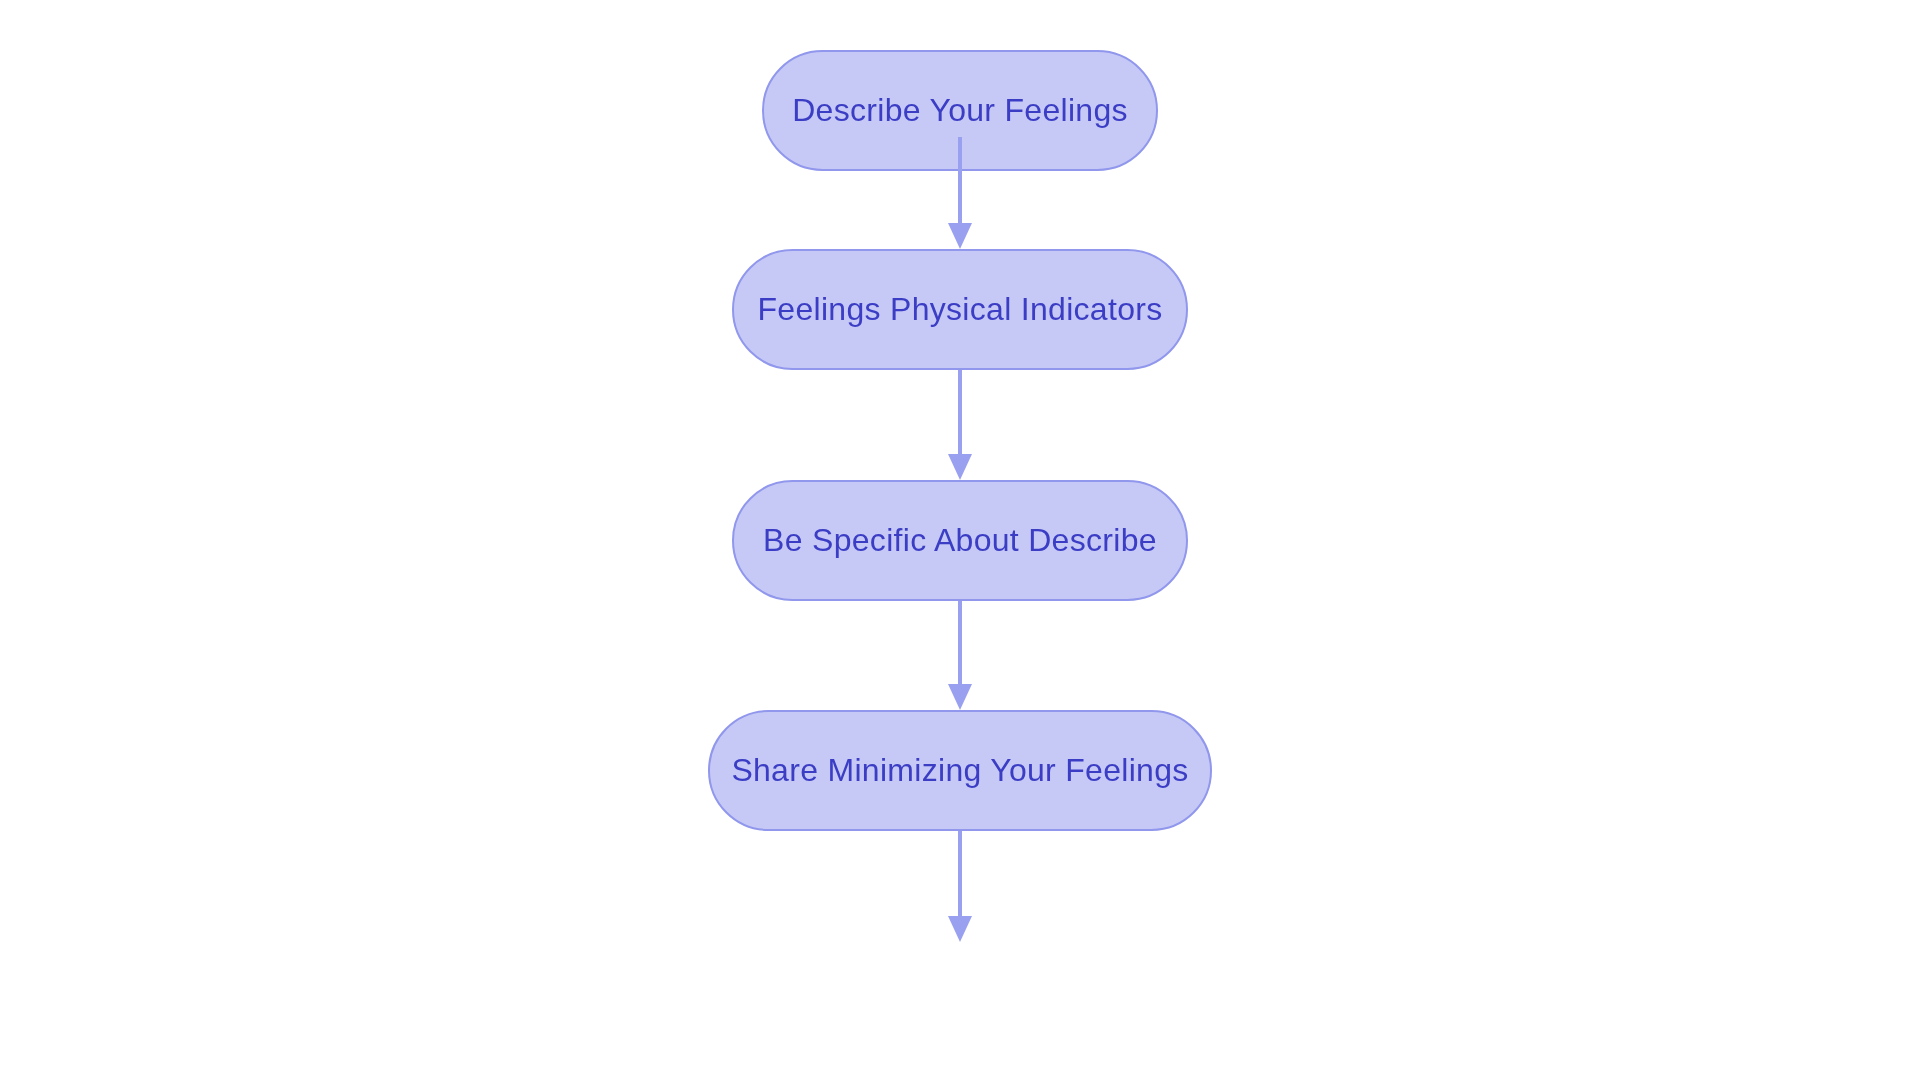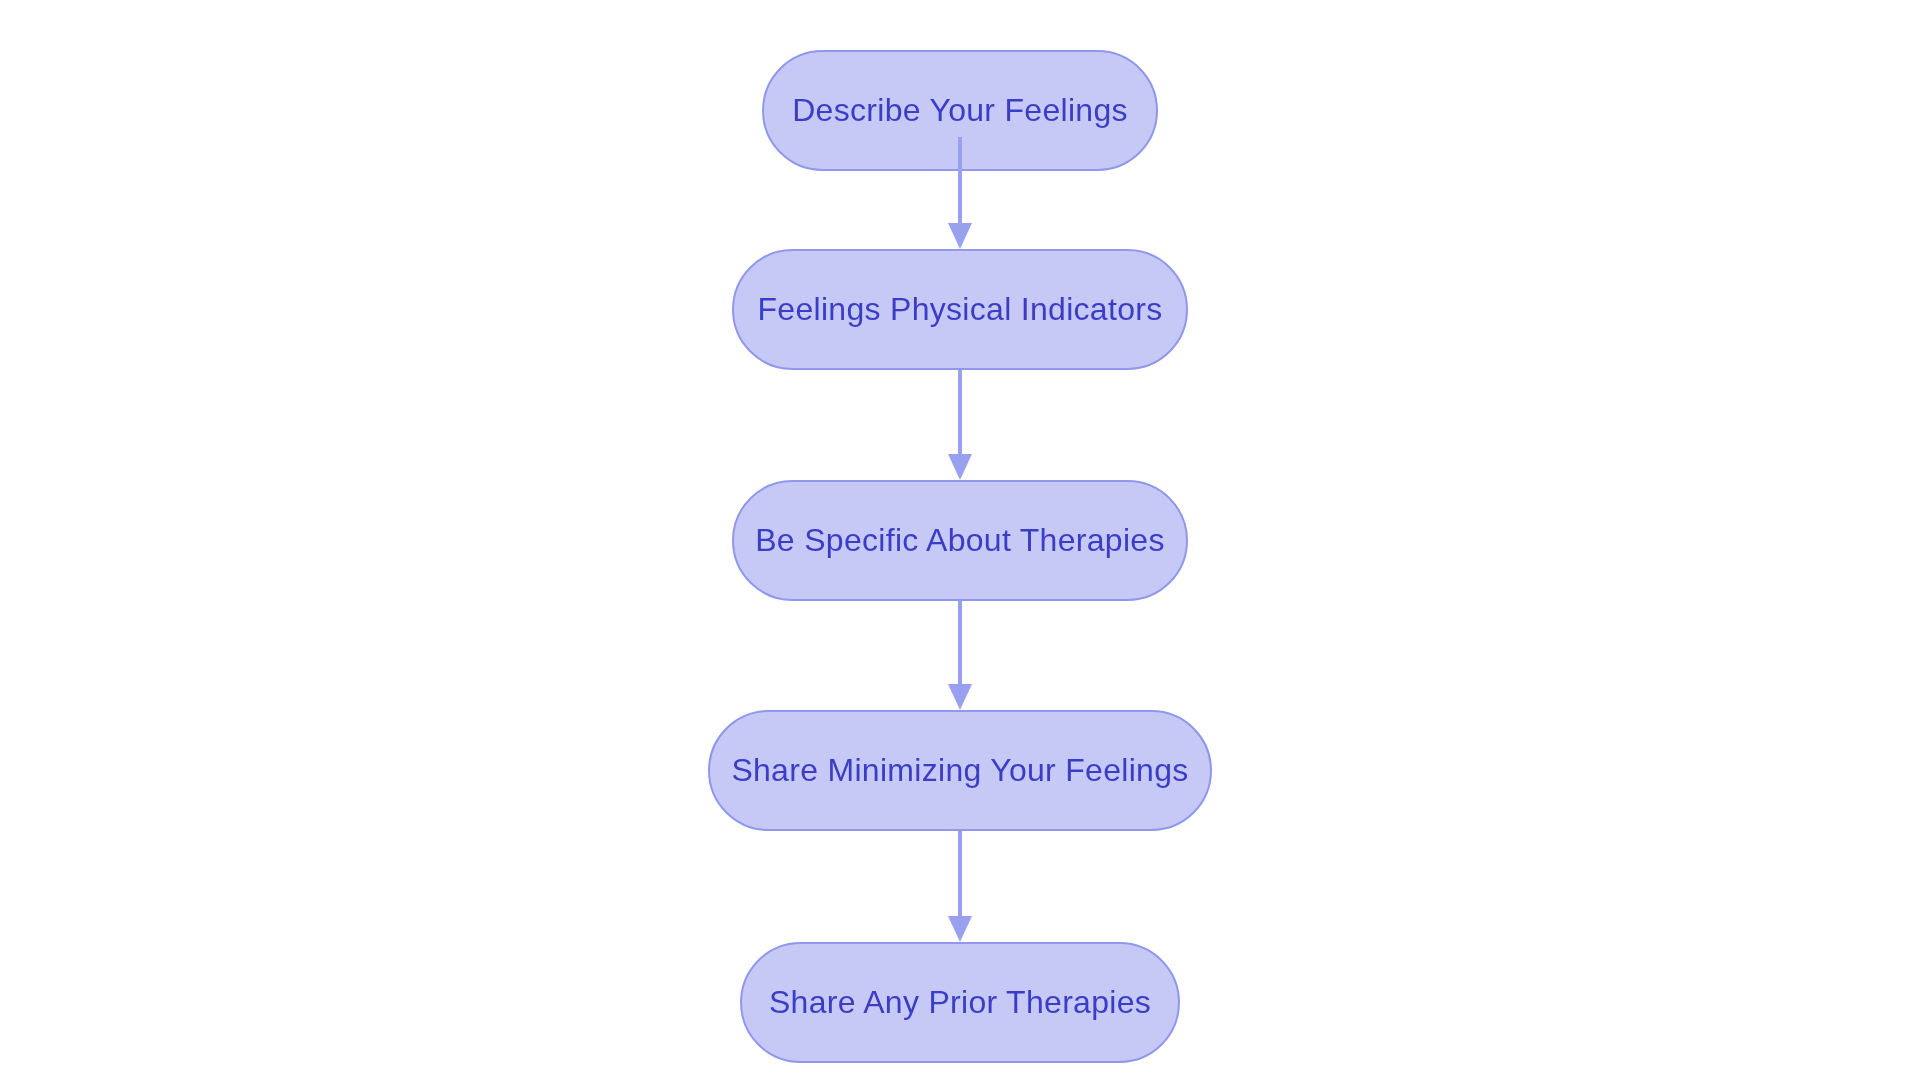--- a/index.html
+++ b/index.html
@@ -72,38 +72,35 @@
   </div>
 
   <div class="flow-arrow a2">
     <svg width="28" height="110" viewBox="0 0 28 110">
       <line x1="14" y1="0" x2="14" y2="88"></line>
       <polygon points="2,84 26,84 14,110"></polygon>
     </svg>
   </div>
 
   <div class="flow-node n3">
-    <span class="label">Be Specific About Therapies</span>
+    <span class="label">Be Specific About Describe</span>
   </div>
 
   <div class="flow-arrow a3">
     <svg width="28" height="109" viewBox="0 0 28 109">
       <line x1="14" y1="0" x2="14" y2="87"></line>
       <polygon points="2,83 26,83 14,109"></polygon>
     </svg>
   </div>
 
   <div class="flow-node n4">
     <span class="label">Share Minimizing Your Feelings</span>
   </div>
 
   <div class="flow-arrow a4">
     <svg width="28" height="111" viewBox="0 0 28 111">
       <line x1="14" y1="0" x2="14" y2="89"></line>
       <polygon points="2,85 26,85 14,111"></polygon>
     </svg>
   </div>
 
-  <div class="flow-node n5">
-    <span class="label">Share Any Prior Therapies</span>
-  </div>
 
 </div>
 
 </body></html>

